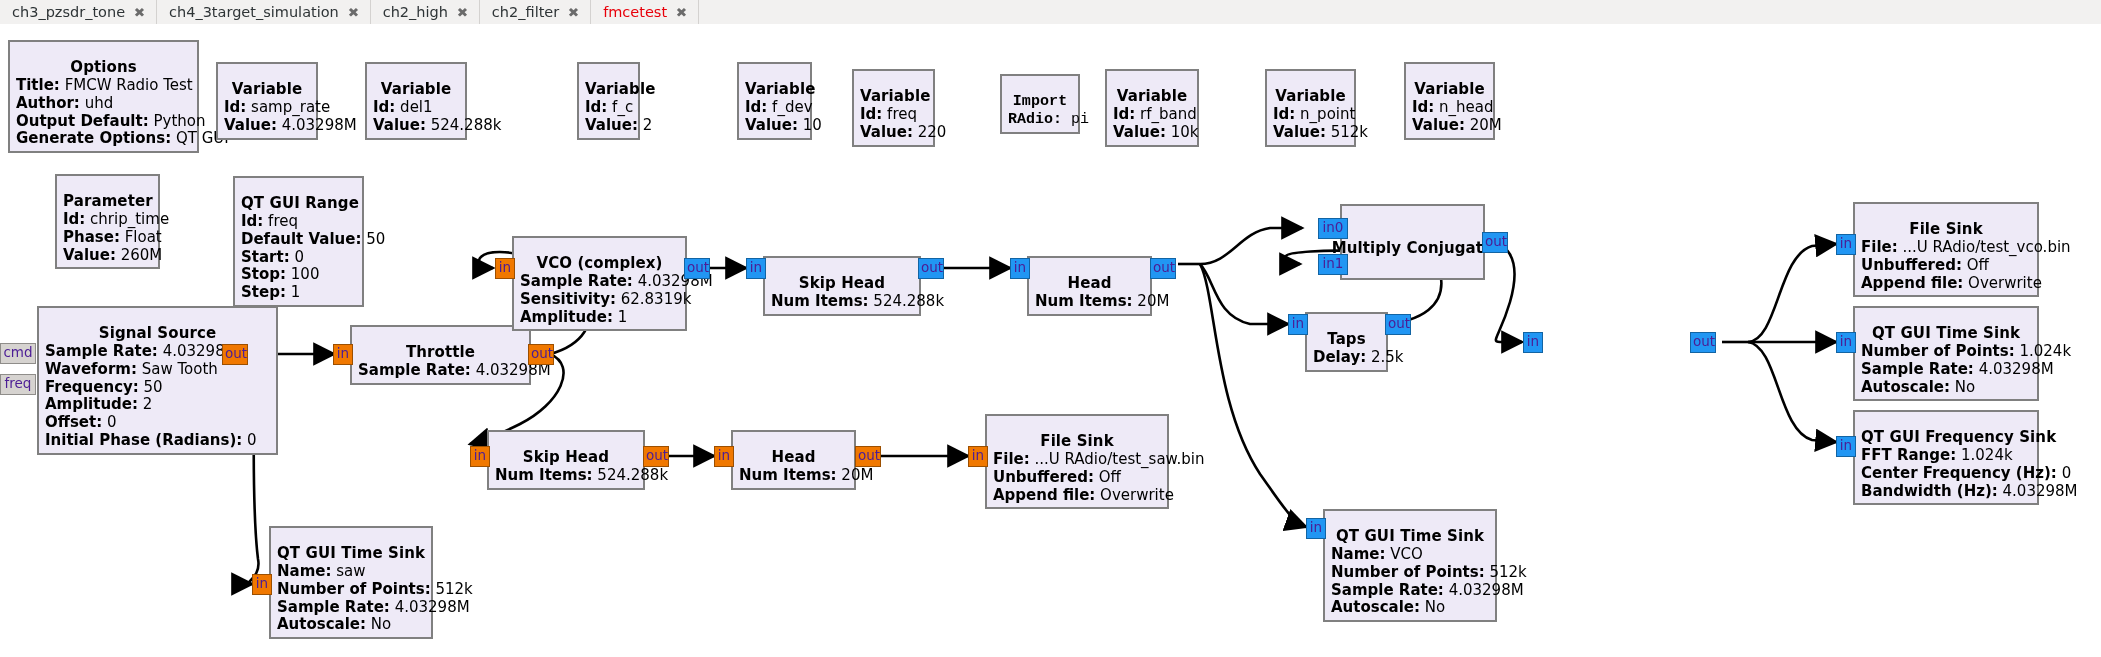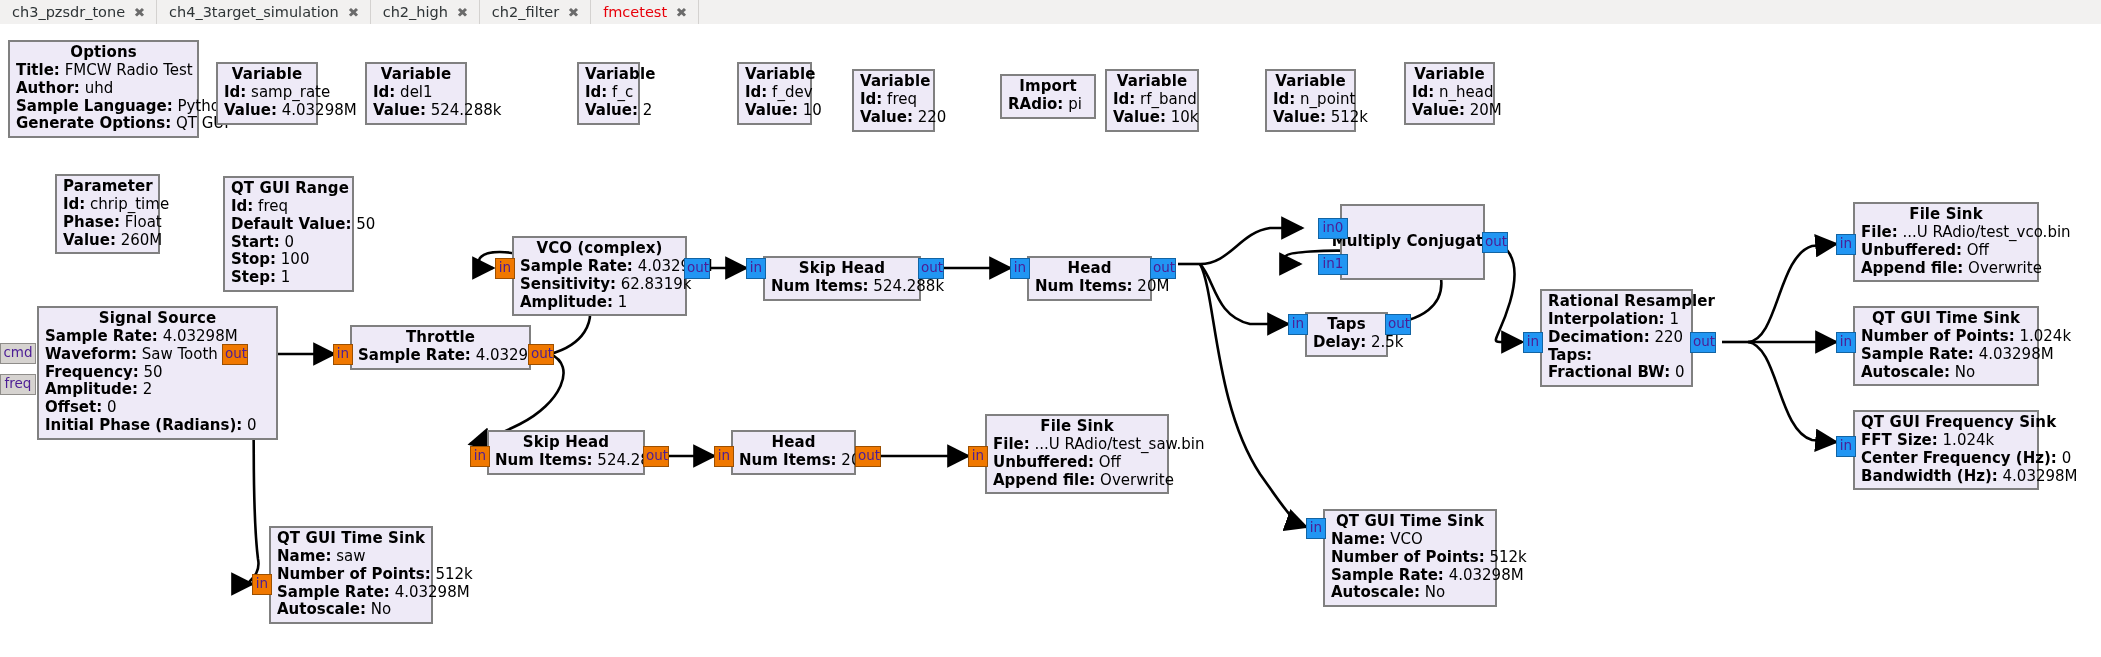--- a/index.html
+++ b/index.html
@@ -34,21 +34,21 @@
   
   #canvas{position:absolute;left:0;top:24px;width:2101px;height:633px;background:#fff;}
   #wires{position:absolute;left:0;top:0;width:2101px;height:633px;pointer-events:none;}
 
   
   .blk{
     position:absolute;
     background:#eeeaf7;
     border:2px solid #808080;
     box-sizing:border-box;
-    padding:2px 6px 3px 6px;
+    padding:17px 6px 3px 6px;
     line-height:1.19;
     white-space:nowrap;
     font-size:15px;
   }
   .blk .bt{font-weight:bold;text-align:center;display:block;letter-spacing:.1px;}
   .blk .row{display:block;}
   .blk .k{font-weight:bold;}
   .blk .v{font-weight:normal;}
 
   
@@ -136,21 +136,21 @@
       <path d="M652,432 L714,432" marker-end="url(#ah)"></path>
 
       <path d="M874,432 L968,432" marker-end="url(#ah)"></path>
     </g>
   </svg>
 
   <div class="blk" style="left:8px;top:16px;width:191px;">
     <span class="bt">Options</span>
     <span class="row"><span class="k">Title:</span> <span class="v">FMCW Radio Test</span></span>
     <span class="row"><span class="k">Author:</span> <span class="v">uhd</span></span>
-    <span class="row"><span class="k">Sample Language:</span> <span class="v">Python</span></span>
+    <span class="row"><span class="k">Output Default:</span> <span class="v">Python</span></span>
     <span class="row"><span class="k">Generate Options:</span> <span class="v">QT GUI</span></span>
   </div>
 
   <div class="blk" style="left:216px;top:38px;width:102px;">
     <span class="bt">Variable</span>
     <span class="row"><span class="k">Id:</span> <span class="v">samp_rate</span></span>
     <span class="row"><span class="k">Value:</span> <span class="v">4.03298M</span></span>
   </div>
 
   <div class="blk" style="left:365px;top:38px;width:102px;">
@@ -170,21 +170,21 @@
     <span class="row"><span class="k">Id:</span> <span class="v">f_dev</span></span>
     <span class="row"><span class="k">Value:</span> <span class="v">10</span></span>
   </div>
 
   <div class="blk" style="left:852px;top:45px;width:83px;">
     <span class="bt">Variable</span>
     <span class="row"><span class="k">Id:</span> <span class="v">freq</span></span>
     <span class="row"><span class="k">Value:</span> <span class="v">220</span></span>
   </div>
 
-  <div class="blk" style="left:1000px;top:50px;width:96px;">
+  <div class="blk" style="left:1000px;top:50px;width:80px;font-family:Liberation Mono, monospace;">
     <span class="bt">Import</span>
     <span class="row"><span class="k">RAdio:</span> <span class="v">pi</span></span>
   </div>
 
   <div class="blk" style="left:1105px;top:45px;width:94px;">
     <span class="bt">Variable</span>
     <span class="row"><span class="k">Id:</span> <span class="v">rf_band</span></span>
     <span class="row"><span class="k">Value:</span> <span class="v">10k</span></span>
   </div>
 
@@ -200,21 +200,21 @@
     <span class="row"><span class="k">Value:</span> <span class="v">20M</span></span>
   </div>
 
   <div class="blk" style="left:55px;top:150px;width:105px;">
     <span class="bt">Parameter</span>
     <span class="row"><span class="k">Id:</span> <span class="v">chrip_time</span></span>
     <span class="row"><span class="k">Phase:</span> <span class="v">Float</span></span>
     <span class="row"><span class="k">Value:</span> <span class="v">260M</span></span>
   </div>
 
-  <div class="blk" style="left:223px;top:152px;width:131px;">
+  <div class="blk" style="left:233px;top:152px;width:131px;">
     <span class="bt">QT GUI Range</span>
     <span class="row"><span class="k">Id:</span> <span class="v">freq</span></span>
     <span class="row"><span class="k">Default Value:</span> <span class="v">50</span></span>
     <span class="row"><span class="k">Start:</span> <span class="v">0</span></span>
     <span class="row"><span class="k">Stop:</span> <span class="v">100</span></span>
     <span class="row"><span class="k">Step:</span> <span class="v">1</span></span>
   </div>
 
   <div class="blk" style="left:37px;top:282px;width:241px;">
     <span class="bt">Signal Source</span>
@@ -266,27 +266,20 @@
   <div class="port blue" style="left:1318px;top:230px;width:30px;">in1</div>
   <div class="port blue" style="left:1482px;top:208px;width:26px;">out</div>
 
   <div class="blk" style="left:1305px;top:288px;width:83px;">
     <span class="bt">Taps</span>
     <span class="row"><span class="k">Delay:</span> <span class="v">2.5k</span></span>
   </div>
   <div class="port blue" style="left:1288px;top:290px;width:20px;">in</div>
   <div class="port blue" style="left:1385px;top:290px;width:26px;">out</div>
 
-  <div class="blk" style="left:1540px;top:265px;width:153px;">
-    <span class="bt">Rational Resampler</span>
-    <span class="row"><span class="k">Interpolation:</span> <span class="v">1</span></span>
-    <span class="row"><span class="k">Decimation:</span> <span class="v">220</span></span>
-    <span class="row"><span class="k">Taps:</span> <span class="v"></span></span>
-    <span class="row"><span class="k">Fractional BW:</span> <span class="v">0</span></span>
-  </div>
   <div class="port blue" style="left:1523px;top:308px;width:20px;">in</div>
   <div class="port blue" style="left:1690px;top:308px;width:26px;">out</div>
 
   <div class="blk" style="left:487px;top:406px;width:158px;">
     <span class="bt">Skip Head</span>
     <span class="row"><span class="k">Num Items:</span> <span class="v">524.288k</span></span>
   </div>
   <div class="port orange" style="left:470px;top:422px;width:20px;">in</div>
   <div class="port orange" style="left:643px;top:422px;width:26px;">out</div>
 
@@ -334,19 +327,19 @@
   <div class="blk" style="left:1853px;top:282px;width:186px;">
     <span class="bt">QT GUI Time Sink</span>
     <span class="row"><span class="k">Number of Points:</span> <span class="v">1.024k</span></span>
     <span class="row"><span class="k">Sample Rate:</span> <span class="v">4.03298M</span></span>
     <span class="row"><span class="k">Autoscale:</span> <span class="v">No</span></span>
   </div>
   <div class="port blue" style="left:1836px;top:308px;width:20px;">in</div>
 
   <div class="blk" style="left:1853px;top:386px;width:186px;">
     <span class="bt">QT GUI Frequency Sink</span>
-    <span class="row"><span class="k">FFT Size:</span> <span class="v">1.024k</span></span>
+    <span class="row"><span class="k">FFT Range:</span> <span class="v">1.024k</span></span>
     <span class="row"><span class="k">Center Frequency (Hz):</span> <span class="v">0</span></span>
     <span class="row"><span class="k">Bandwidth (Hz):</span> <span class="v">4.03298M</span></span>
   </div>
   <div class="port blue" style="left:1836px;top:412px;width:20px;">in</div>
 
 </div>
 
 </body></html>

